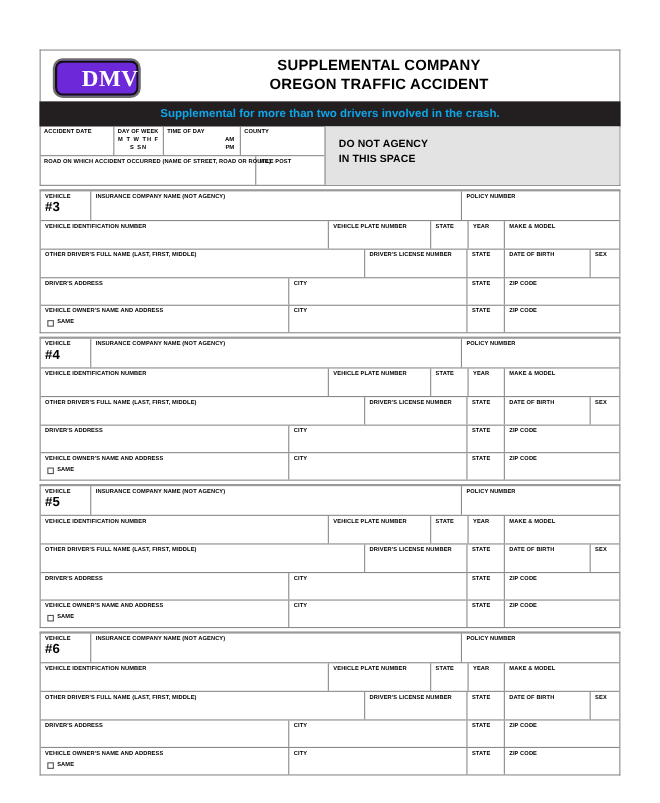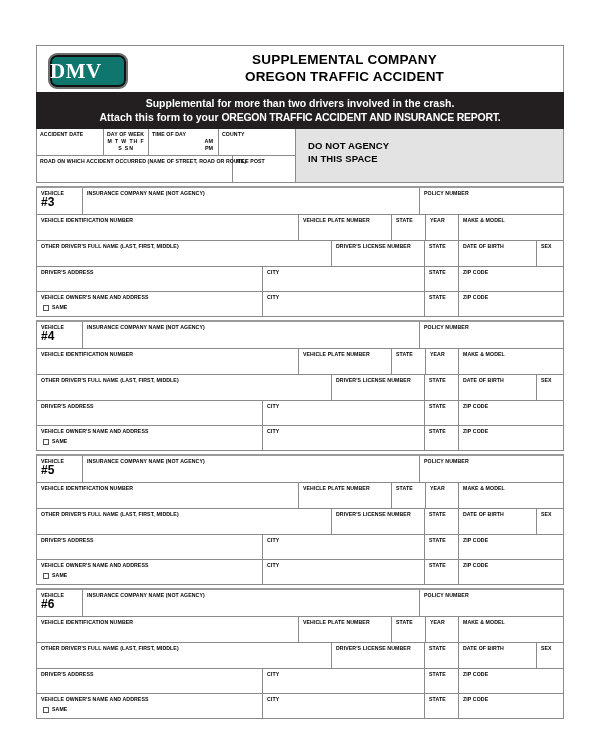--- a/index.html
+++ b/index.html
@@ -31,26 +31,26 @@
     height: 46px;
     position: relative;
   }
   .dmv-logo {
     position: absolute;
     left: 11px;
     top: 7px;
     width: 76px;
     height: 32px;
     border-radius: 9px;
-    background: #0f766e;
+    background: #6d28d9;
     border: 2px solid #6e6e6e;
     box-shadow: inset 0 0 0 2px #111111;
     display: flex;
     align-items: center;
-    justify-content: flex-start;
+    justify-content: flex-end;
     overflow: hidden;
   }
   .dmv-logo-text {
     color: #ffffff;
     font-family: "Liberation Serif", serif;
     font-size: 21px;
     font-weight: 700;
     letter-spacing: 0.5px;
     line-height: 1;
   }
@@ -65,21 +65,21 @@
     font-size: 13.5px;
     font-weight: 700;
     letter-spacing: 0.2px;
     line-height: 17px;
     white-space: nowrap;
   }
 
   
   .banner {
     background: #231f20;
-    color: #ffffff;
+    color: #0ea5e9;
     border-left: 1px solid #231f20;
     border-right: 1px solid #231f20;
     padding: 4px 0 5px 0;
     text-align: center;
   }
   .banner-line {
     font-size: 10.5px;
     font-weight: 700;
     line-height: 14px;
     white-space: nowrap;
@@ -260,21 +260,20 @@
       <span class="dmv-logo-text">DMV</span>
     </div>
     <div class="masthead-titles">
       <div class="title-line">SUPPLEMENTAL COMPANY</div>
       <div class="title-line">OREGON TRAFFIC ACCIDENT</div>
     </div>
   </div>
 
   <div class="banner">
     <div class="banner-line">Supplemental for more than two drivers involved in the crash.</div>
-    <div class="banner-line"><span>Attach this form to your </span><span class="tight">OREGON TRAFFIC ACCIDENT AND INSURANCE REPORT.</span></div>
   </div>
 
   <div class="info-block">
 
     <div class="info-left">
 
       <div class="info-row">
         <div class="cell c-accdate">
           <span class="cap">ACCIDENT DATE</span>
         </div>

